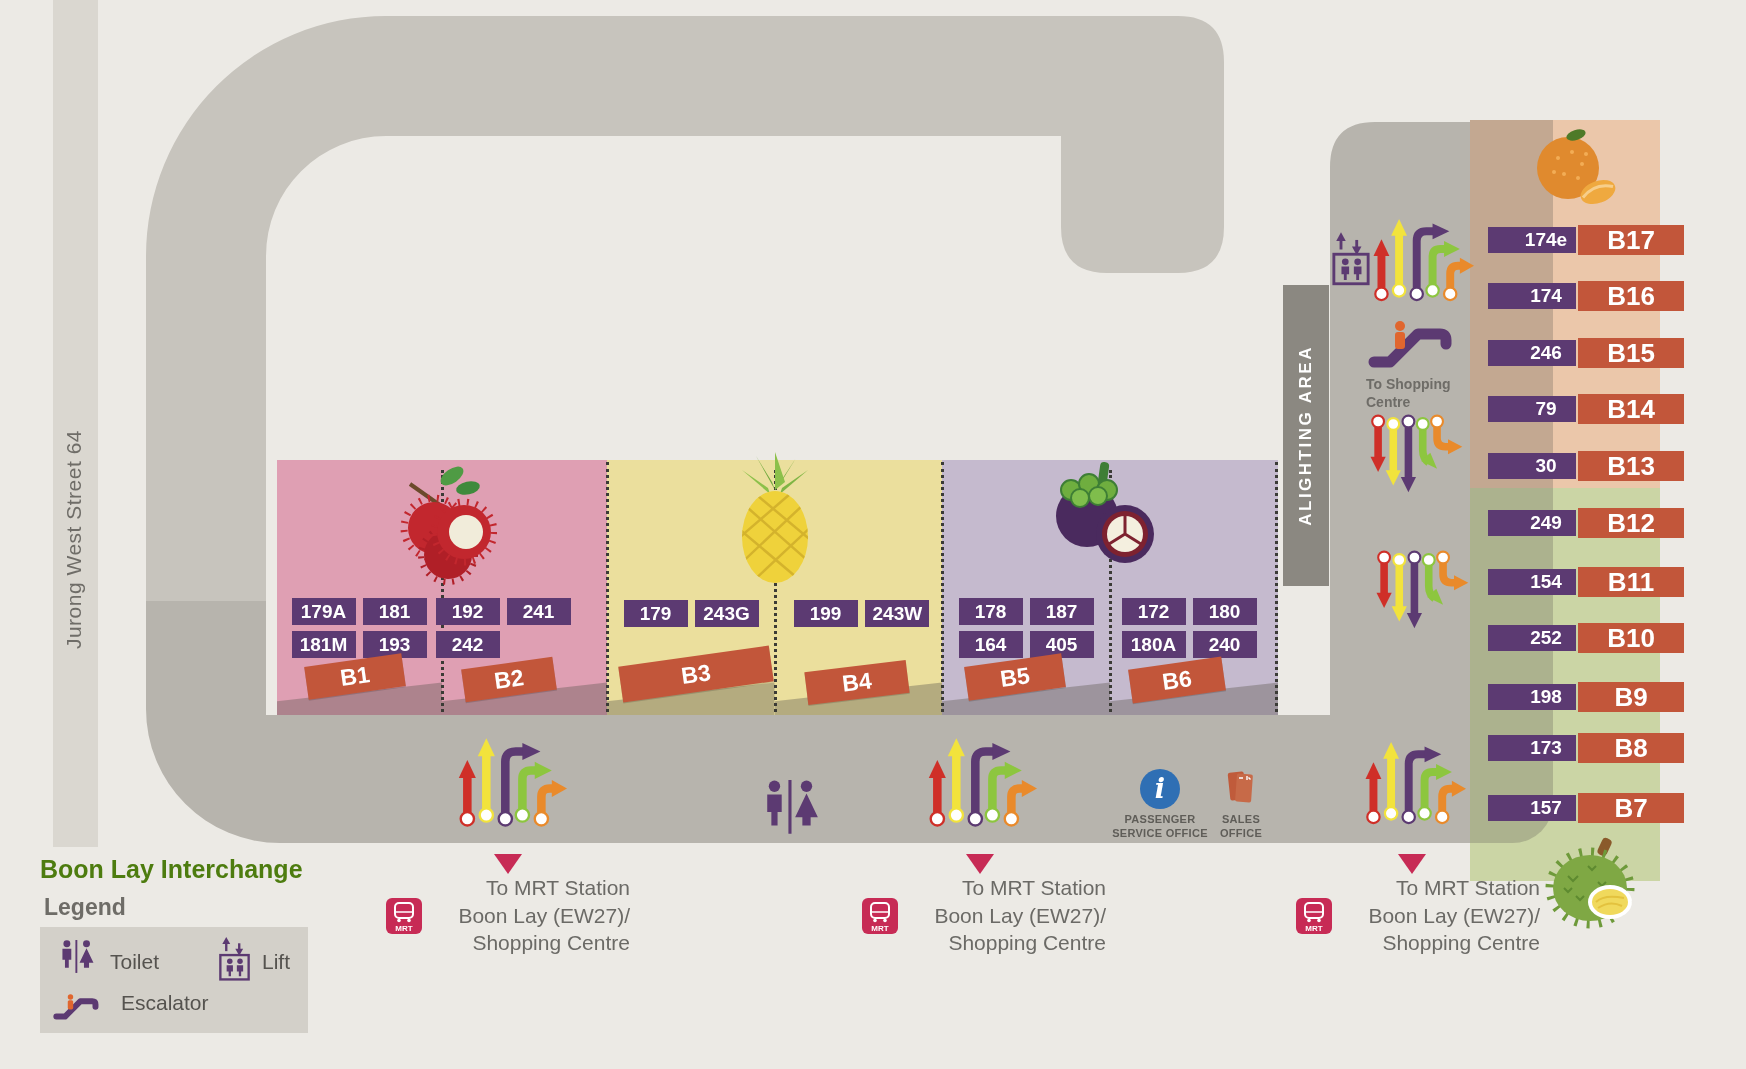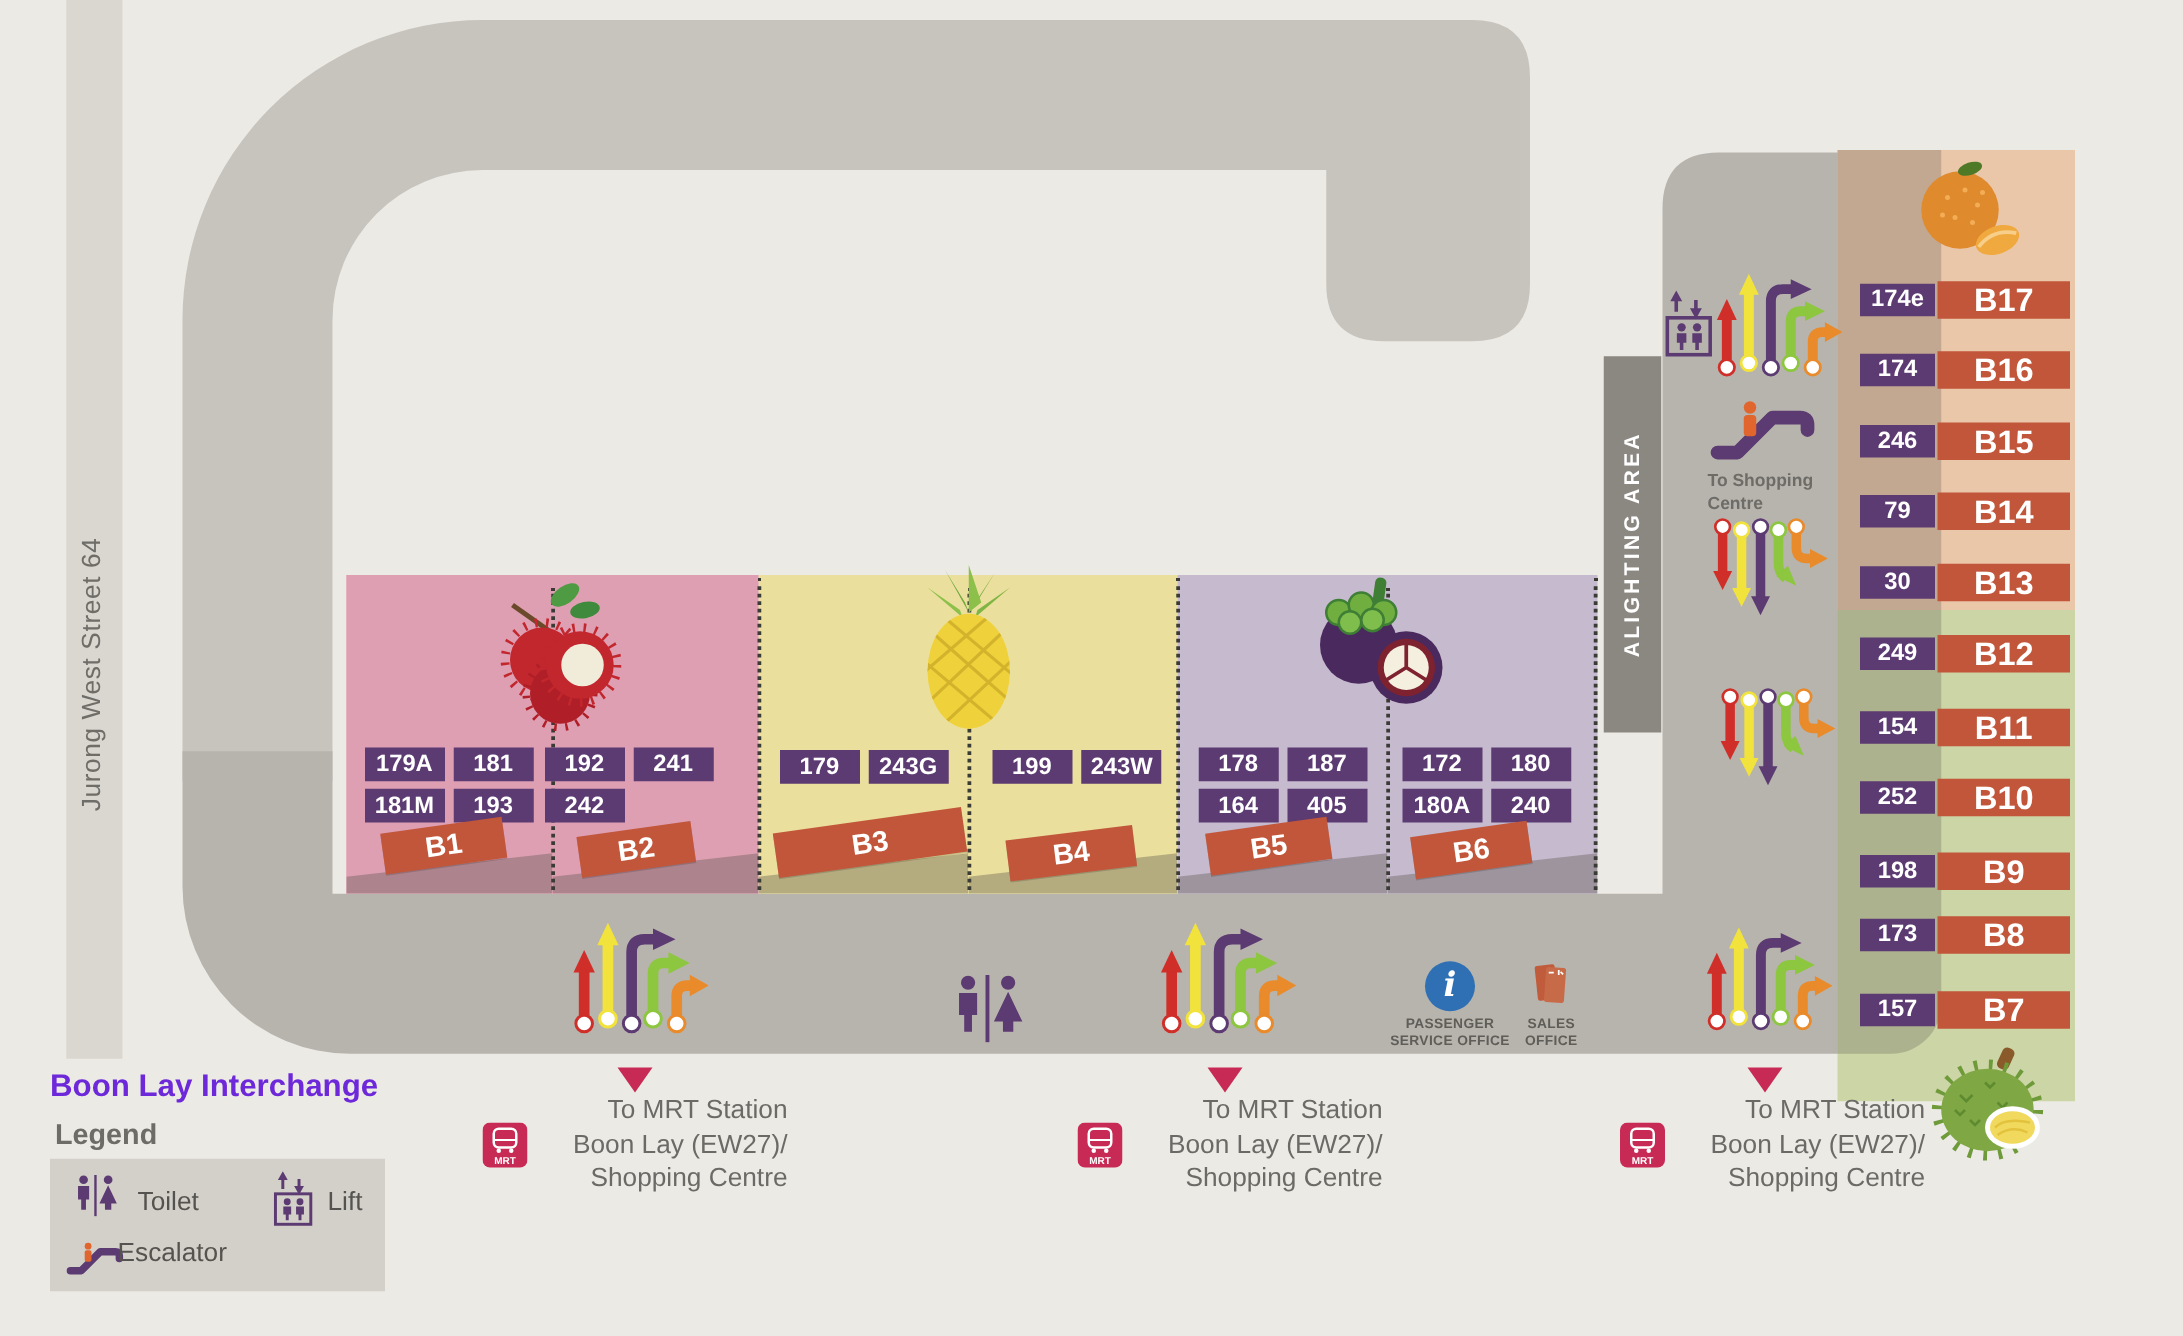--- a/index.html
+++ b/index.html
@@ -19,41 +19,41 @@
              line-height:25px;min-width:48px;padding:1px 8px;text-align:center;}
   
   .ribbon{position:absolute;background:#C2563A;color:#fff;font-weight:bold;font-size:23px;
           display:flex;align-items:center;justify-content:center;transform:rotate(-8deg);
           box-shadow:0 1px 0 rgba(0,0,0,.15);}
   
   .rpanel{position:absolute;left:1470px;width:190px;}
   .rshade{position:absolute;left:0;top:0;width:83px;background:rgba(95,90,82,.28);}
   .srow{position:absolute;left:18px;display:flex;align-items:center;gap:2px;}
   .srow .svc{background:#5C3A72;color:#fff;font-size:19px;font-weight:bold;width:60px;
-             line-height:26px;text-align:center;}
+             line-height:26px;text-align:center;padding-left:28px;}
   .srow .code{background:#C2563A;color:#fff;font-size:26px;font-weight:bold;width:106px;
               line-height:30px;text-align:center;}
   
   .vtext{writing-mode:vertical-rl;transform:rotate(180deg);}
   .alight-bar{position:absolute;left:1283px;top:285px;width:46px;height:301px;background:#8B8881;
               display:flex;align-items:center;justify-content:center;}
   .alight-bar span{color:#fff;font-weight:bold;font-size:17px;letter-spacing:2.5px;}
   .street{position:absolute;left:50px;top:290px;width:48px;height:500px;display:flex;
           align-items:center;justify-content:center;}
   .street span{font-size:21px;color:#6F6D68;letter-spacing:.5px;}
   .tri{width:0;height:0;border-left:14px solid transparent;border-right:14px solid transparent;
        border-top:20px solid #C72B55;}
   .mrt-text{position:absolute;width:200px;font-size:21px;color:#6B6A66;line-height:1.32;text-align:right;}
   .office-label{position:absolute;font-size:11px;font-weight:bold;color:#5F5D58;
                 text-align:center;line-height:1.25;letter-spacing:.3px;}
   .info-circle{position:absolute;width:40px;height:40px;border-radius:50%;background:#2F6FB4;
                display:flex;align-items:center;justify-content:center;}
   .info-circle span{color:#fff;font-family:"DejaVu Serif",serif;font-style:italic;
                     font-weight:bold;font-size:27px;line-height:1;margin-top:-2px;}
-  .title{position:absolute;left:40px;top:855px;font-size:25px;font-weight:bold;color:#6d28d9;}
+  .title{position:absolute;left:40px;top:855px;font-size:25px;font-weight:bold;color:#4d7c0f;}
   .legend-head{position:absolute;left:44px;top:894px;font-size:23px;font-weight:bold;color:#6E6C67;}
   .legend-box{position:absolute;left:40px;top:927px;width:268px;height:106px;background:#D3D0C9;}
   .legend-label{position:absolute;font-size:21px;color:#55534F;}
   .shop-label{position:absolute;left:1366px;top:376px;font-size:14px;font-weight:bold;
               color:#6E6C67;line-height:1.25;}
 </style>
 </head>
 <body>
 
 <div class="stage">
@@ -501,15 +501,15 @@
     </g>
     <rect x="3" y="23" width="36" height="31" fill="none" stroke="#5C3A72" stroke-width="3"></rect>
   </svg>
   <div class="legend-label" style="left:262px;top:950px">Lift</div>
 
   <svg class="abs" style="left:52px;top:986px" width="50" height="35" viewBox="0 0 92 64">
     <path d="M8,56 H24 L52,28 H74 Q80,28 80,34 V38" stroke="#5C3A72" stroke-width="11" fill="none" stroke-linecap="round" stroke-linejoin="round"></path>
     <circle cx="34" cy="20" r="5" fill="#E0662E"></circle>
     <rect x="29" y="26" width="10" height="17" rx="3" fill="#E0662E"></rect>
   </svg>
-  <div class="legend-label" style="left:94px;top:991px">Escalator</div>
+  <div class="legend-label" style="left:121px;top:991px">Escalator</div>
 
 </div>
 
 </body></html>

